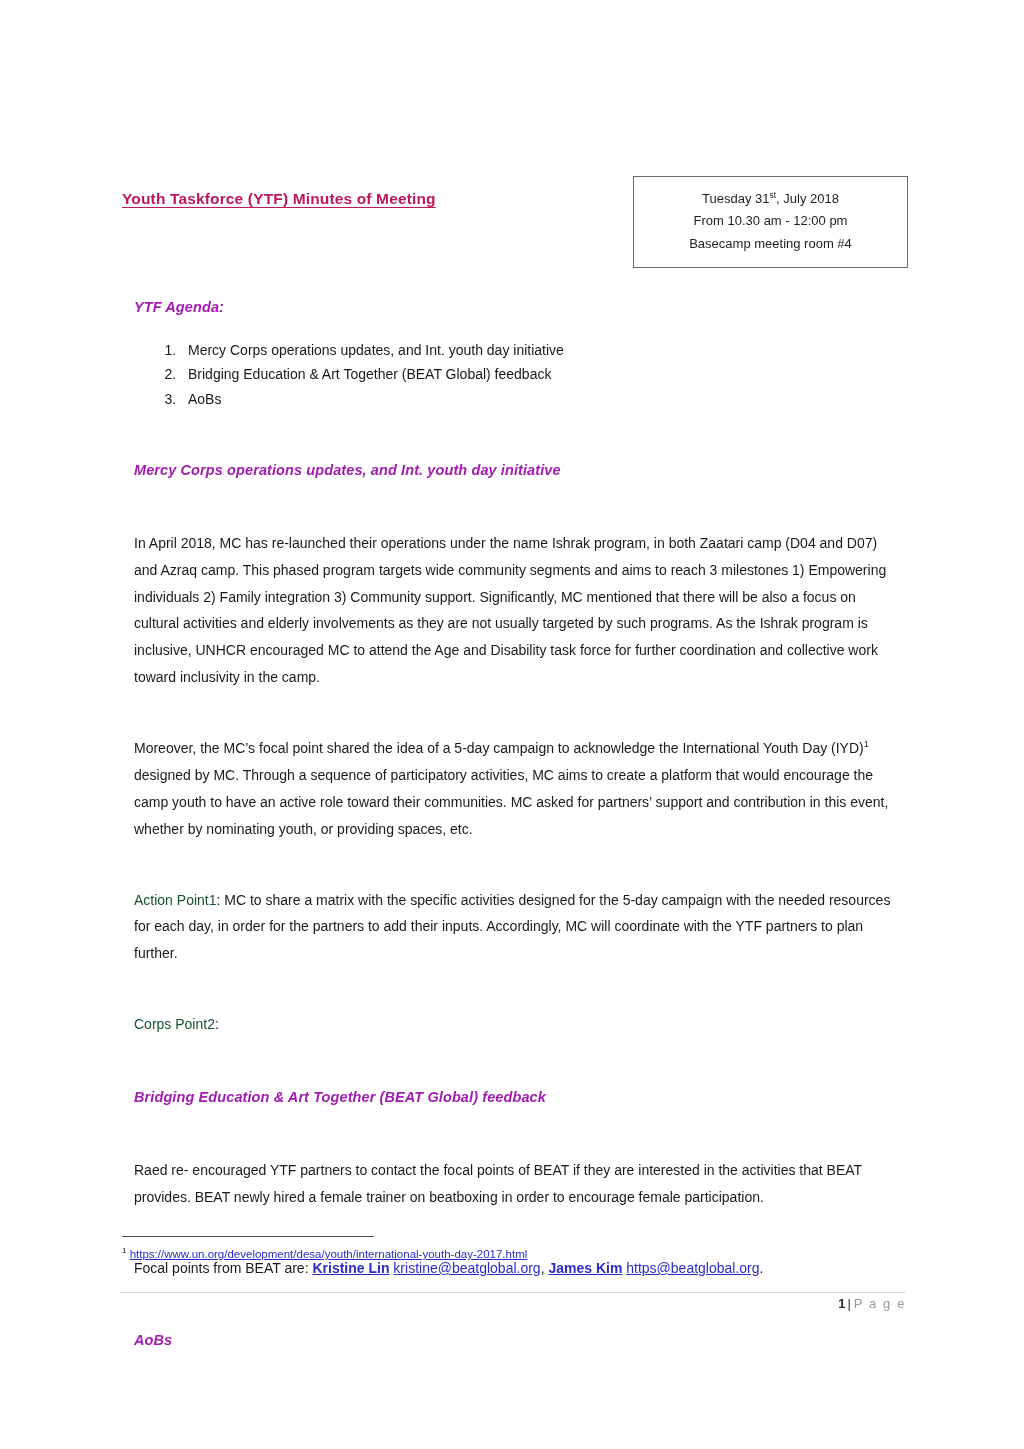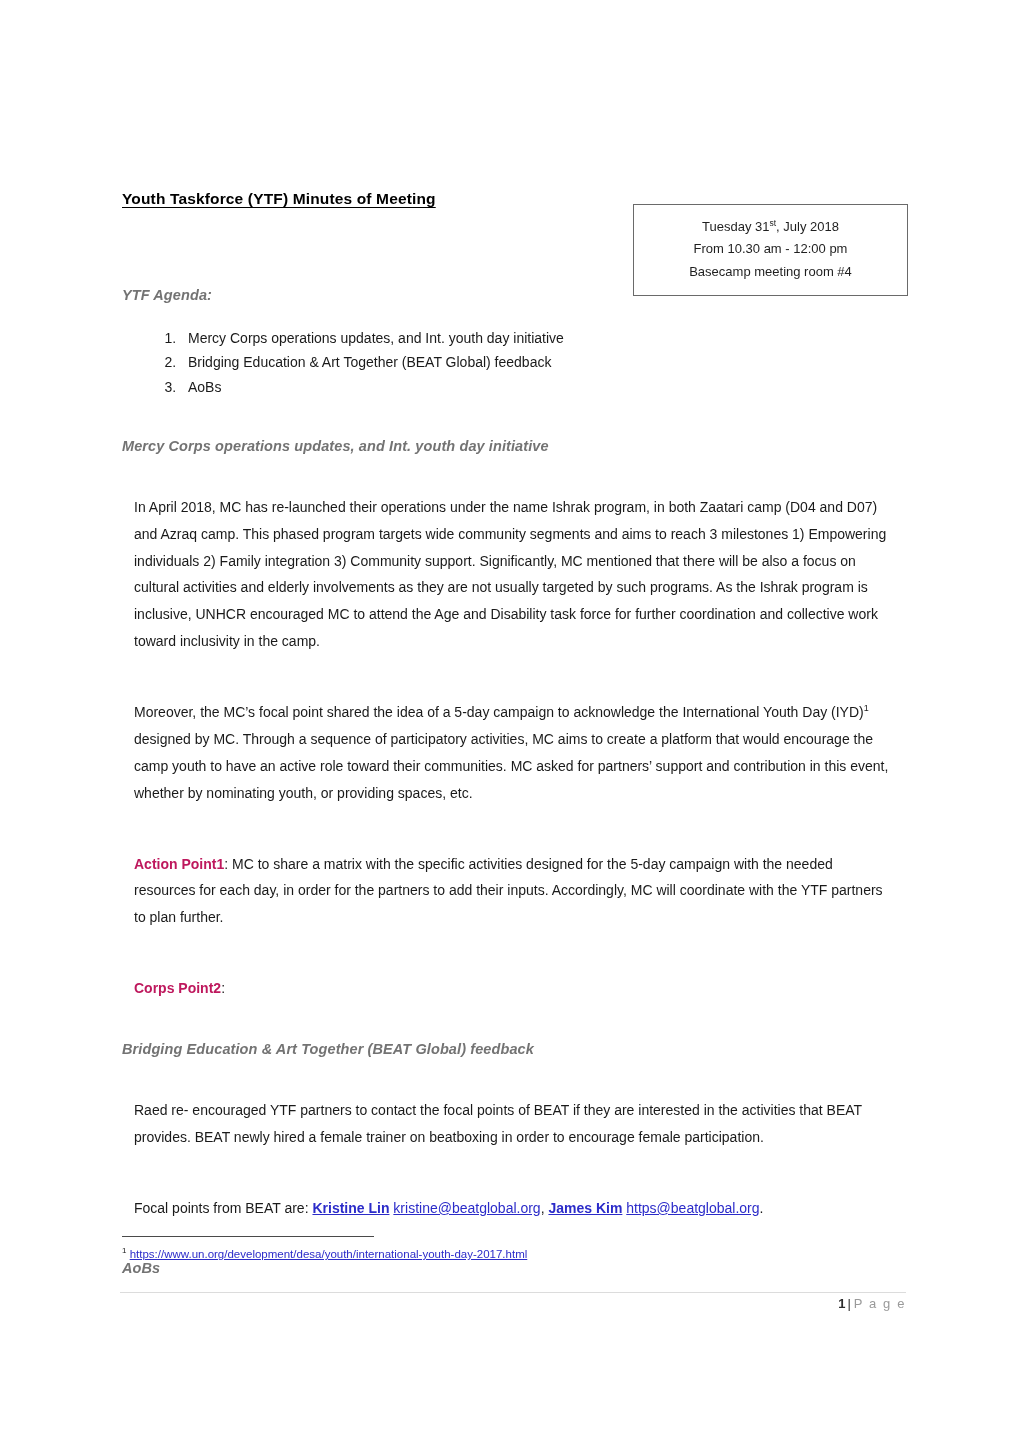--- a/index.html
+++ b/index.html
@@ -37,34 +37,33 @@
 
   .doc-title {
     position: absolute;
     left: 0;
     top: 14px;
     font-size: 15.5px;
     font-weight: bold;
     letter-spacing: 0.15px;
     text-decoration: underline;
     text-underline-offset: 3px;
-    color: #000000;
+    color: #be185d;
     white-space: nowrap;
   }
 
   .meeting-box {
     position: absolute;
     right: 0;
     top: 0;
     width: 275px;
     box-sizing: border-box;
     border: 1.4px solid #6a6a6a;
     padding: 11px 8px 12px 8px;
     text-align: center;
-    margin-top: 28px;
   }
   .meeting-box .line {
     font-size: 13px;
     line-height: 1.72;
     color: #1f1f1f;
     white-space: nowrap;
   }
   .meeting-box .line sup {
     font-size: 8.5px;
     vertical-align: super;
@@ -73,25 +72,25 @@
 
   
   .content {
     position: absolute;
     left: 122px;
     top: 286px;
     width: 788px;
   }
 
   h2.section-heading {
-    margin: 0;
+    margin: 12px;
     font-size: 14.5px;
     font-style: italic;
     font-weight: bold;
-    color: #737373;
+    color: #a21caf;
     letter-spacing: 0.1px;
     line-height: 1.3;
   }
 
   .agenda-list {
     margin: 21px 0 0 0;
     padding: 0 0 0 58px;
     list-style: decimal;
     font-size: 14px;
     color: #1a1a1a;
@@ -111,21 +110,21 @@
   p.body-text sup {
     font-size: 9px;
     vertical-align: super;
     line-height: 0;
   }
 
   .spacer-lg { height: 38px; }
   .spacer-md { height: 26px; }
   .spacer-sm { height: 20px; }
 
-  b.strong { font-weight: bold; color: #be185d; }
+  b.strong { font-weight: normal; color: #14532d; }
 
   a.link {
     color: #2b2bc9;
     text-decoration: underline;
   }
   a.link.bold { font-weight: bold; }
 
   
   .footnote-zone {
     position: absolute;

